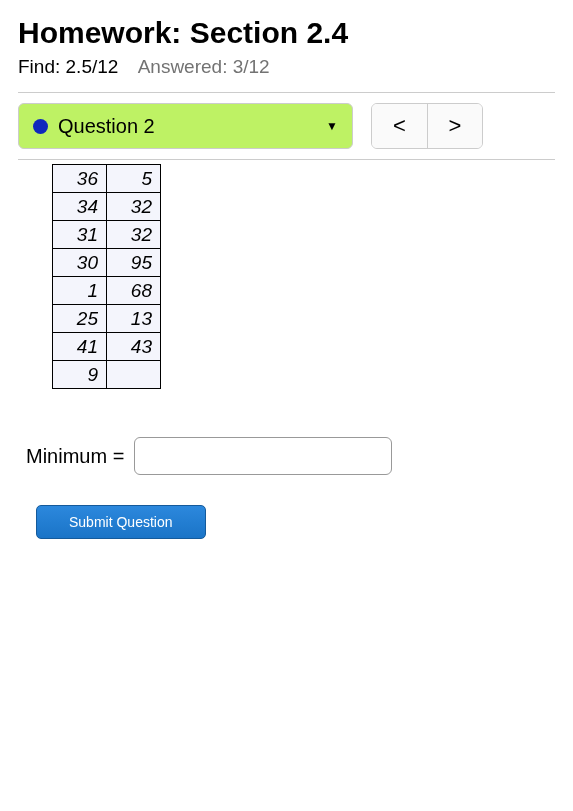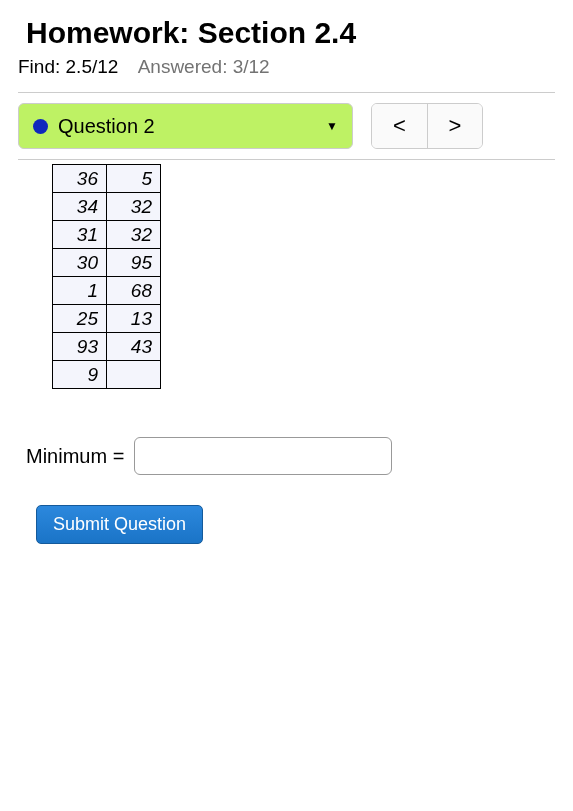--- a/index.html
+++ b/index.html
@@ -7,21 +7,21 @@
       font-family: "Lucida Sans", "Lucida Grande", "Trebuchet MS", Verdana, sans-serif;
       margin: 0;
       padding: 16px 18px;
       color: #000;
       width: 573px;
       background: #fff;
     }
     .title {
       font-size: 30px;
       font-weight: 700;
-      margin: 0 0 6px 8px;
+      margin: 0 0 6px 0;
     }
     .score-row {
       font-size: 19px;
       color: #000;
       margin-bottom: 14px;
     }
     .score-row .answered { color: #737373; margin-left: 14px; }
     hr.sep {
       border: none;
       border-top: 1px solid #ccc;
@@ -109,22 +109,22 @@
       padding: 0 10px;
       font-family: inherit;
     }
     .submit-row { margin: 30px 0 0 14px;}
     .submit-btn {
       background: #1a74c7;
       background: linear-gradient(#2c88dd, #1a74c7);
       border: 1px solid #145a9b;
       border-radius: 5px;
       color: #fff;
-      font-size: 18px;
-      padding: 8px 16px;
+      font-size: 14px;
+      padding: 8px 32px;
       cursor: pointer;
       font-family: inherit;
     }
   </style>
 </head>
 <body>
 
 <h1 class="title">Homework: Section 2.4</h1>
 
 <div class="score-row">
@@ -177,21 +177,21 @@
           </tr>
           <tr>
             <td>1</td>
             <td>68</td>
           </tr>
           <tr>
             <td>25</td>
             <td>13</td>
           </tr>
           <tr>
-            <td>93</td>
+            <td>41</td>
             <td>43</td>
           </tr>
           <tr>
             <td>9</td>
             <td></td>
           </tr>
         </tbody>
     </table>
   </div>
 

